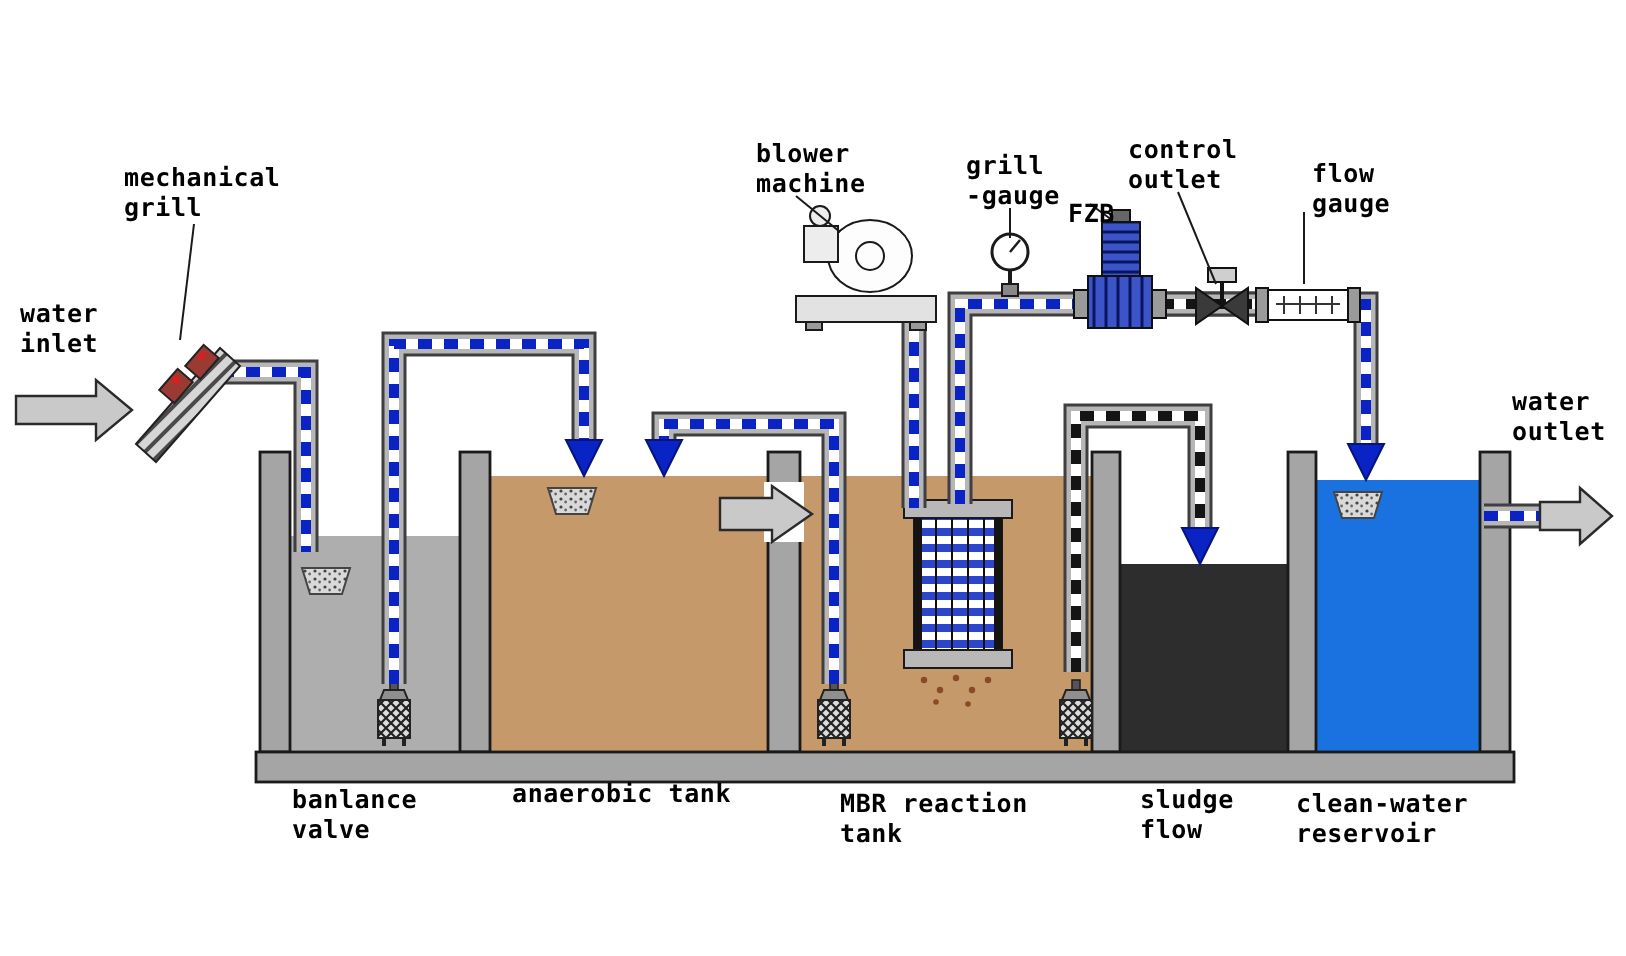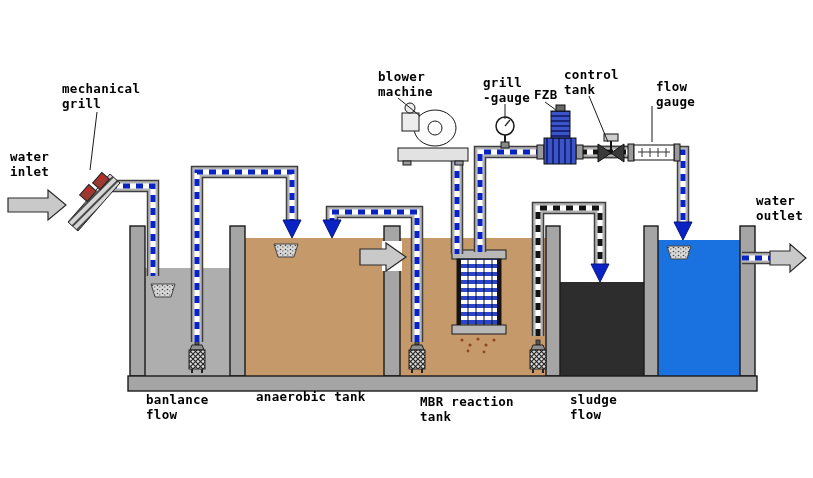--- a/index.html
+++ b/index.html
@@ -246,28 +246,30 @@
   </svg>
 
   <div class="lbl" style="left:10px;top:150px">water
 inlet</div>
   <div class="lbl" style="left:62px;top:82px">mechanical
 grill</div>
   <div class="lbl" style="left:378px;top:70px">blower
 machine</div>
   <div class="lbl" style="left:483px;top:76px">grill
 -gauge</div>
-  <div class="lbl" style="left:534px;top:88px">FZB</div>
+  <div class="lbl" style="left:534px;top:100px">FZB</div>
   <div class="lbl" style="left:564px;top:68px">control
-tank</div>
+outlet</div>
   <div class="lbl" style="left:656px;top:80px">flow
 gauge</div>
   <div class="lbl" style="left:756px;top:194px">water
 outlet</div>
   <div class="lbl" style="left:146px;top:393px">banlance
-flow</div>
+valve</div>
   <div class="lbl" style="left:256px;top:390px">anaerobic tank</div>
   <div class="lbl" style="left:420px;top:395px">MBR reaction
 tank</div>
   <div class="lbl" style="left:570px;top:393px">sludge
 flow</div>
+  <div class="lbl" style="left:648px;top:395px">clean-water
+reservoir</div>
 
 </div>
 
 </body></html>

